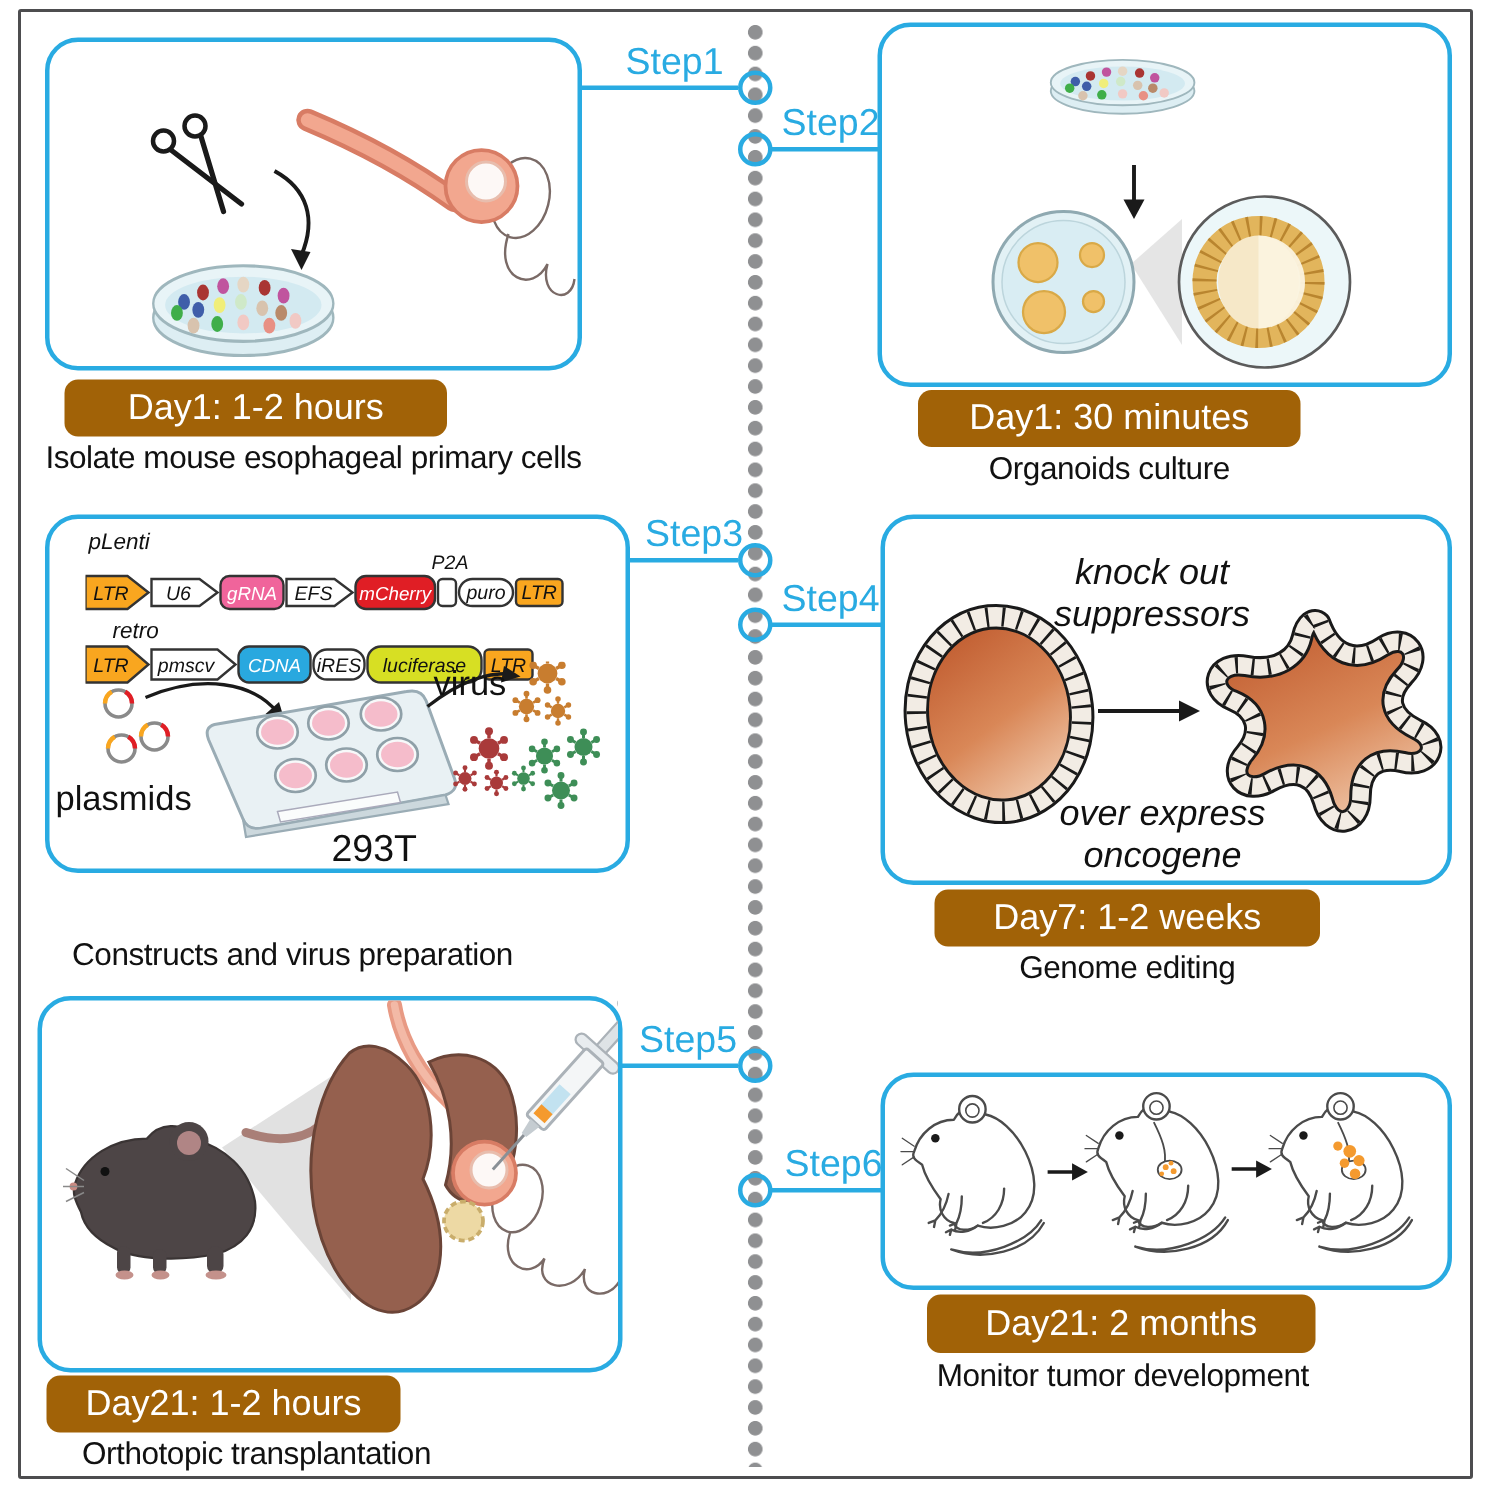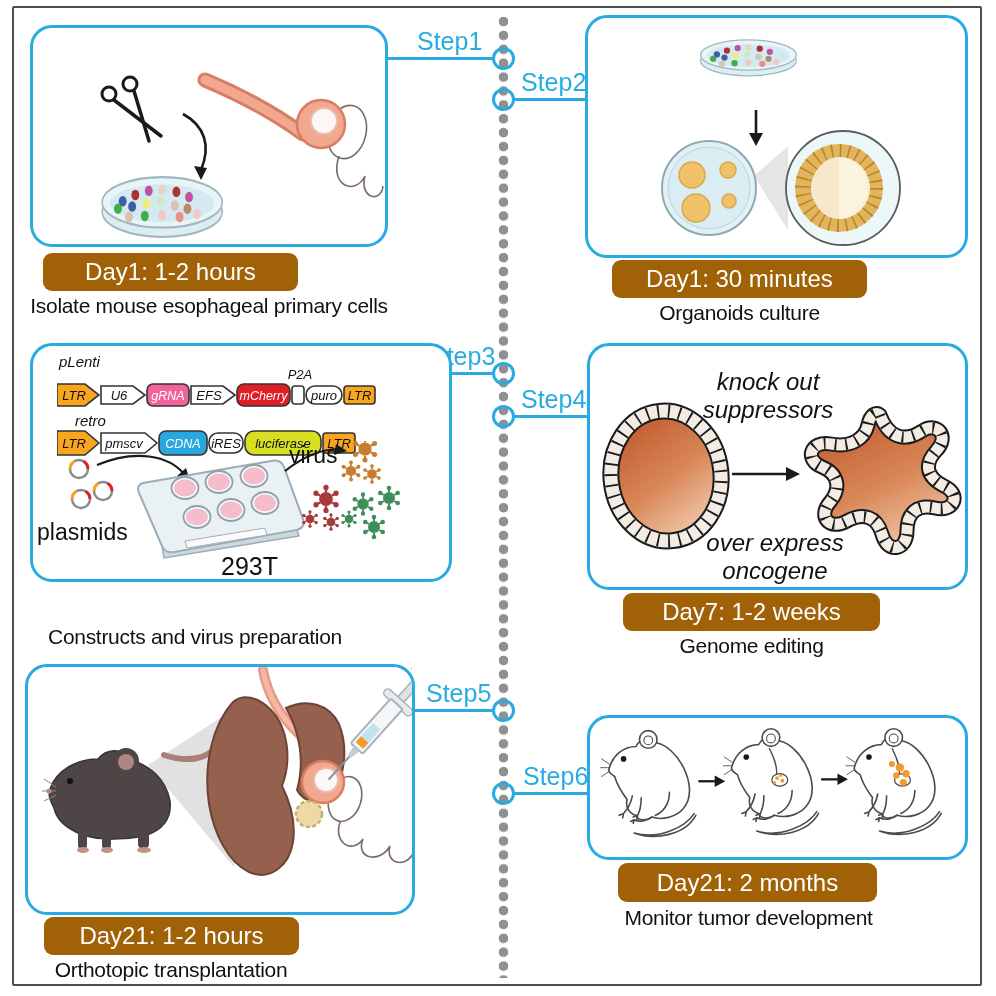--- a/index.html
+++ b/index.html
@@ -187,21 +187,21 @@
         <circle cx="251" cy="170" r="36" fill="none" stroke="#e2b55c" stroke-width="16"></circle>
         <circle cx="251" cy="170" r="36" fill="none" stroke="#b9852f" stroke-width="16" stroke-dasharray="1.6 6.5"></circle>
         <ellipse cx="251" cy="170" rx="27" ry="31" fill="#f6e8c8"></ellipse>
         <path d="M 251,139 A 31,31 0 0 1 251,201 Z" fill="#fbf3df" opacity="0.95"></path>
       </g>
     </svg>
   </div>
   <div class="banner" style="left:612px;top:260px;width:255px;height:38px;">Day1: 30 minutes</div>
   <div class="caption" style="left:612px;top:301px;width:255px;">Organoids culture</div>
 
-  <div class="panel" style="left:30px;top:343px;width:422px;height:239px;">
+  <div class="panel" style="left:30px;top:343px;width:390px;height:239px;">
     <div class="cstname" style="left:26px;top:7px;">pLenti</div>
     <svg class="abs" style="left:24px;top:22px;" width="320" height="44" viewBox="0 0 320 44">
       <polygon points="0,16 28,16 42,27 28,38 0,38" fill="#f9a61f" stroke="#333" stroke-width="1.6"></polygon>
       <text class="cst" x="17" y="32" text-anchor="middle">LTR</text>
       <polygon points="44,18 76,18 88,27 76,36 44,36" fill="#fff" stroke="#333" stroke-width="1.6"></polygon>
       <text class="cst" x="62" y="32" text-anchor="middle">U6</text>
       <rect x="90" y="16" width="42" height="22" rx="6" fill="#f0649b" stroke="#333" stroke-width="1.6"></rect>
       <text class="cstw" x="111" y="32" text-anchor="middle">gRNA</text>
       <polygon points="134,18 166,18 178,27 166,36 134,36" fill="#fff" stroke="#333" stroke-width="1.6"></polygon>
       <text class="cst" x="152" y="32" text-anchor="middle">EFS</text>
@@ -362,21 +362,21 @@
         <rect x="317" y="-22" width="26" height="9" rx="4" fill="#e8ecef" stroke="#abb2b8" stroke-width="1.5"></rect>
         <rect x="312" y="16" width="36" height="8" rx="4" fill="#e8ecef" stroke="#abb2b8" stroke-width="1.5"></rect>
         <rect x="322" y="22" width="16" height="60" rx="2" fill="#f4f6f7" stroke="#abb2b8" stroke-width="2"></rect>
         <rect x="325" y="52" width="10" height="20" fill="#c2e2f0"></rect>
         <rect x="325" y="70" width="10" height="8" fill="#f59a2d"></rect>
         <polygon points="326,82 334,82 332,93 328,93" fill="#c5ccd1"></polygon>
         <line x1="330" y1="93" x2="330" y2="124" stroke="#8a9096" stroke-width="2"></line>
       </g>
     </svg>
   </div>
-  <div class="banner" style="left:44px;top:917px;width:255px;height:38px;">Day21: 1-2 hours</div>
+  <div class="banner" style="left:31px;top:917px;width:236px;height:38px;">Day21: 1-2 hours</div>
   <div class="caption" style="left:35px;top:958px;width:272px;">Orthotopic transplantation</div>
 
   <div class="panel" style="left:587px;top:715px;width:381px;height:145px;">
     <svg width="375" height="139" viewBox="0 0 381 145">
       <g transform="translate(6,4) scale(0.92)">
         <use href="#mouseline"></use>
       </g>
       <g>
         <line x1="108" y1="66" x2="128" y2="66" stroke="#1a1a1a" stroke-width="2.4"></line>
         <polygon points="136,66 125,60 125,72" fill="#1a1a1a"></polygon>

